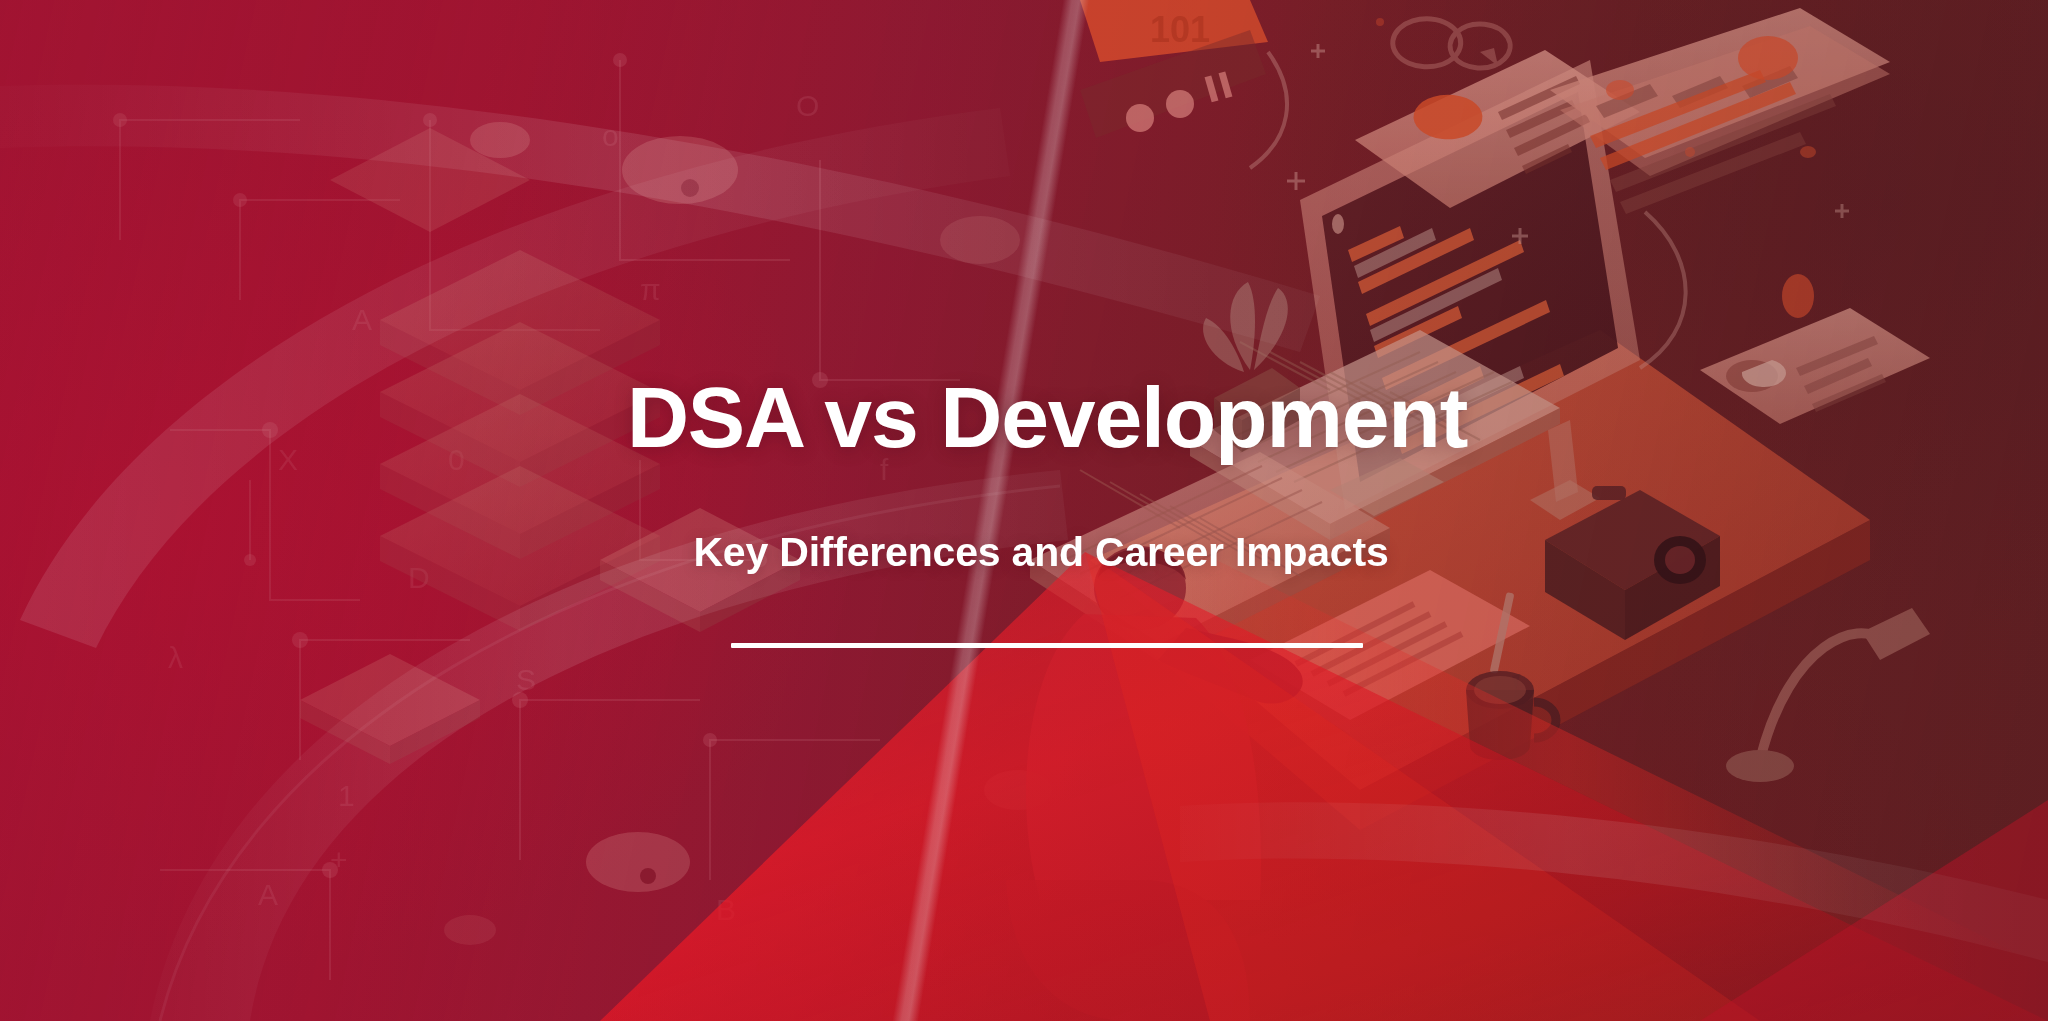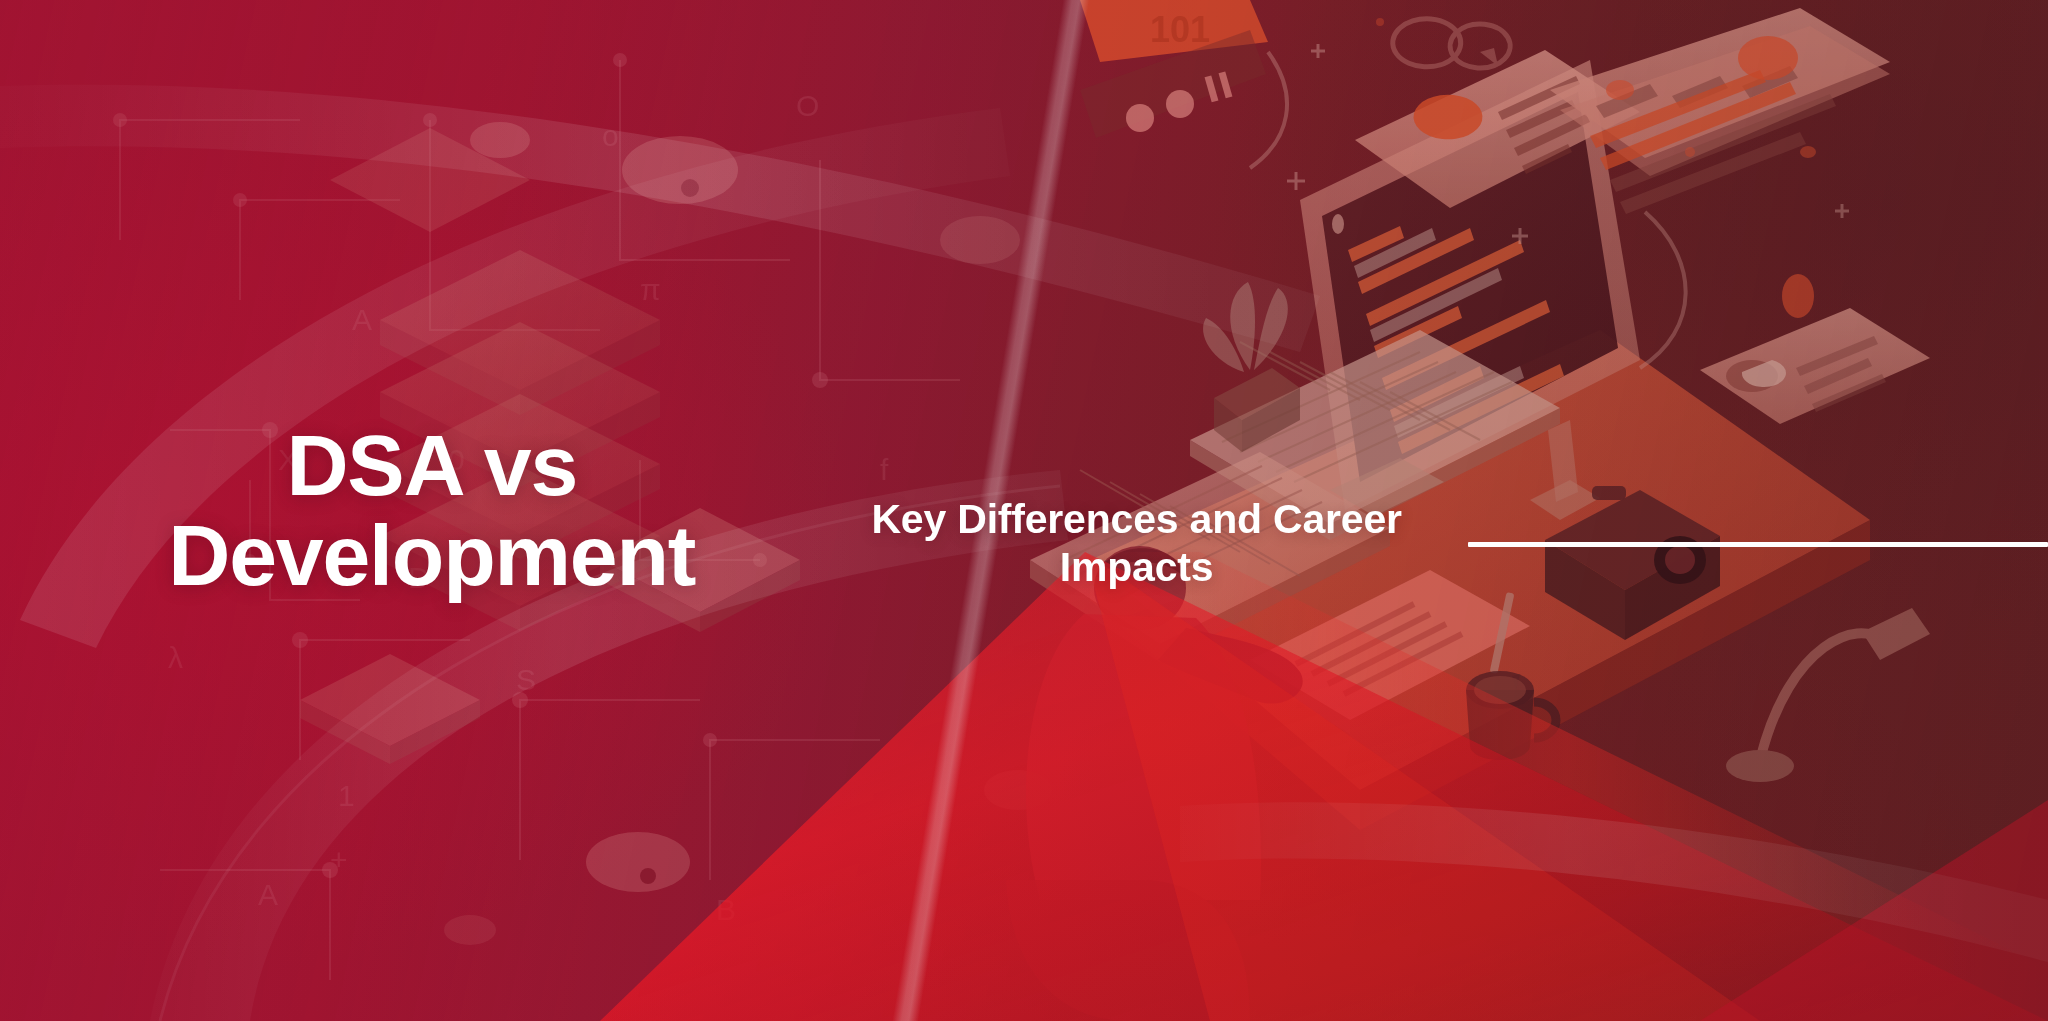--- a/index.html
+++ b/index.html
@@ -62,21 +62,21 @@
     position:absolute;inset:0;
     background:linear-gradient(102deg, rgba(158,18,48,.30) 0%, rgba(158,18,48,.10) 35%, rgba(80,22,28,.18) 70%, rgba(70,22,26,.30) 100%);
     pointer-events:none;
   }
 
   
   .content{
     position:absolute;
     left:0;right:0;
     top:0;height:1021px;
-    display:flex;
+    display:flex;flex-direction:column;
     align-items:center;justify-content:center;
     text-align:center;
     padding-left:46px;
     box-sizing:border-box;
   }
   .title{
     font-size:86px;
     font-weight:700;
     color:#ffffff;
     letter-spacing:-1.2px;

